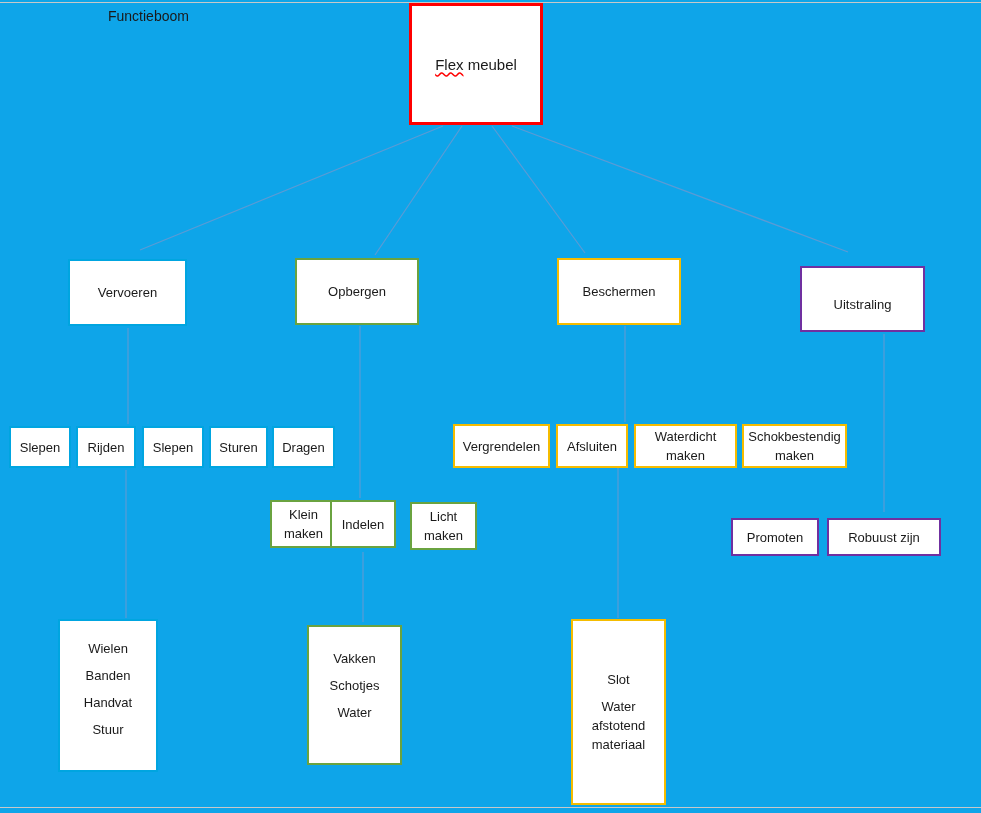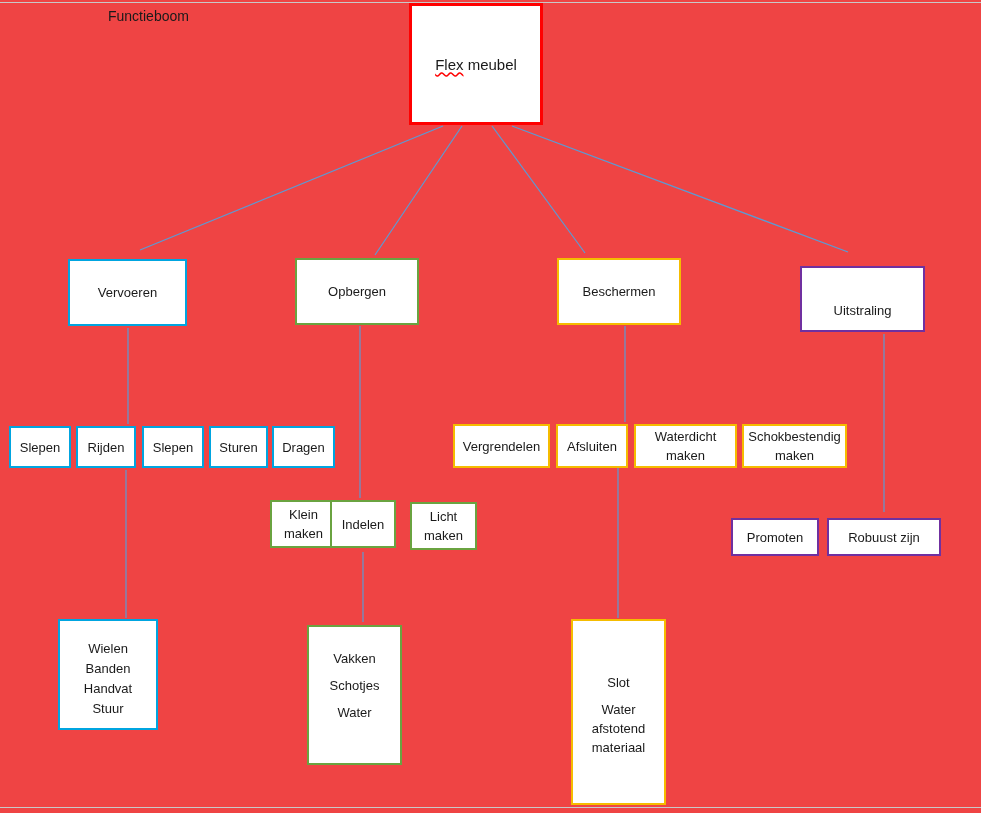--- a/index.html
+++ b/index.html
@@ -9,21 +9,21 @@
     background: #ffffff;
   }
   body {
     font-family: "Liberation Sans", sans-serif;
     color: #1a1a1a;
   }
   #canvas {
     position: relative;
     width: 981px;
     height: 813px;
-    background: #ef4444;
+    background: #0ea5e9;
     overflow: hidden;
   }
   .rule {
     position: absolute;
     left: 0;
     width: 981px;
     height: 1px;
     background: #c8c8c8;
   }
   .rule.top  { top: 2px; }
@@ -53,21 +53,21 @@
     box-sizing: border-box;
     background: #ffffff;
     display: flex;
     flex-direction: column;
     align-items: center;
     justify-content: center;
     text-align: center;
     font-size: 13px;
     line-height: 19px;
     color: #1a1a1a;
-    padding: 10px 4px;
+    padding: 16px 4px;
   }
   .node .line { display: block; white-space: nowrap; }
 
   
   .c-red    { border: 3px solid #ff0000; }
   .c-blue   { border: 2px solid #00a5e0; }
   .c-green  { border: 2px solid #6aa340; }
   .c-yellow { border: 2px solid #f5bc00; }
   .c-purple { border: 2px solid #7030a0; }
 
@@ -174,21 +174,21 @@
     <span class="line">maken</span>
   </div>
 
   <div class="node c-purple" style="left:731px; top:518px; width:88px; height:38px;">
     <span class="line">Promoten</span>
   </div>
   <div class="node c-purple" style="left:827px; top:518px; width:114px; height:38px;">
     <span class="line">Robuust zijn</span>
   </div>
 
-  <div class="node c-blue" style="left:58px; top:619px; width:100px; height:111px; justify-content:flex-start; padding-top:18px;">
+  <div class="node c-blue" style="left:58px; top:619px; width:100px; height:153px; justify-content:flex-start; padding-top:18px;">
     <span class="line">Wielen</span>
     <span class="gap"></span>
     <span class="line">Banden</span>
     <span class="gap"></span>
     <span class="line">Handvat</span>
     <span class="gap"></span>
     <span class="line">Stuur</span>
   </div>
 
   <div class="node c-green" style="left:307px; top:625px; width:95px; height:140px; justify-content:flex-start; padding-top:22px;">

